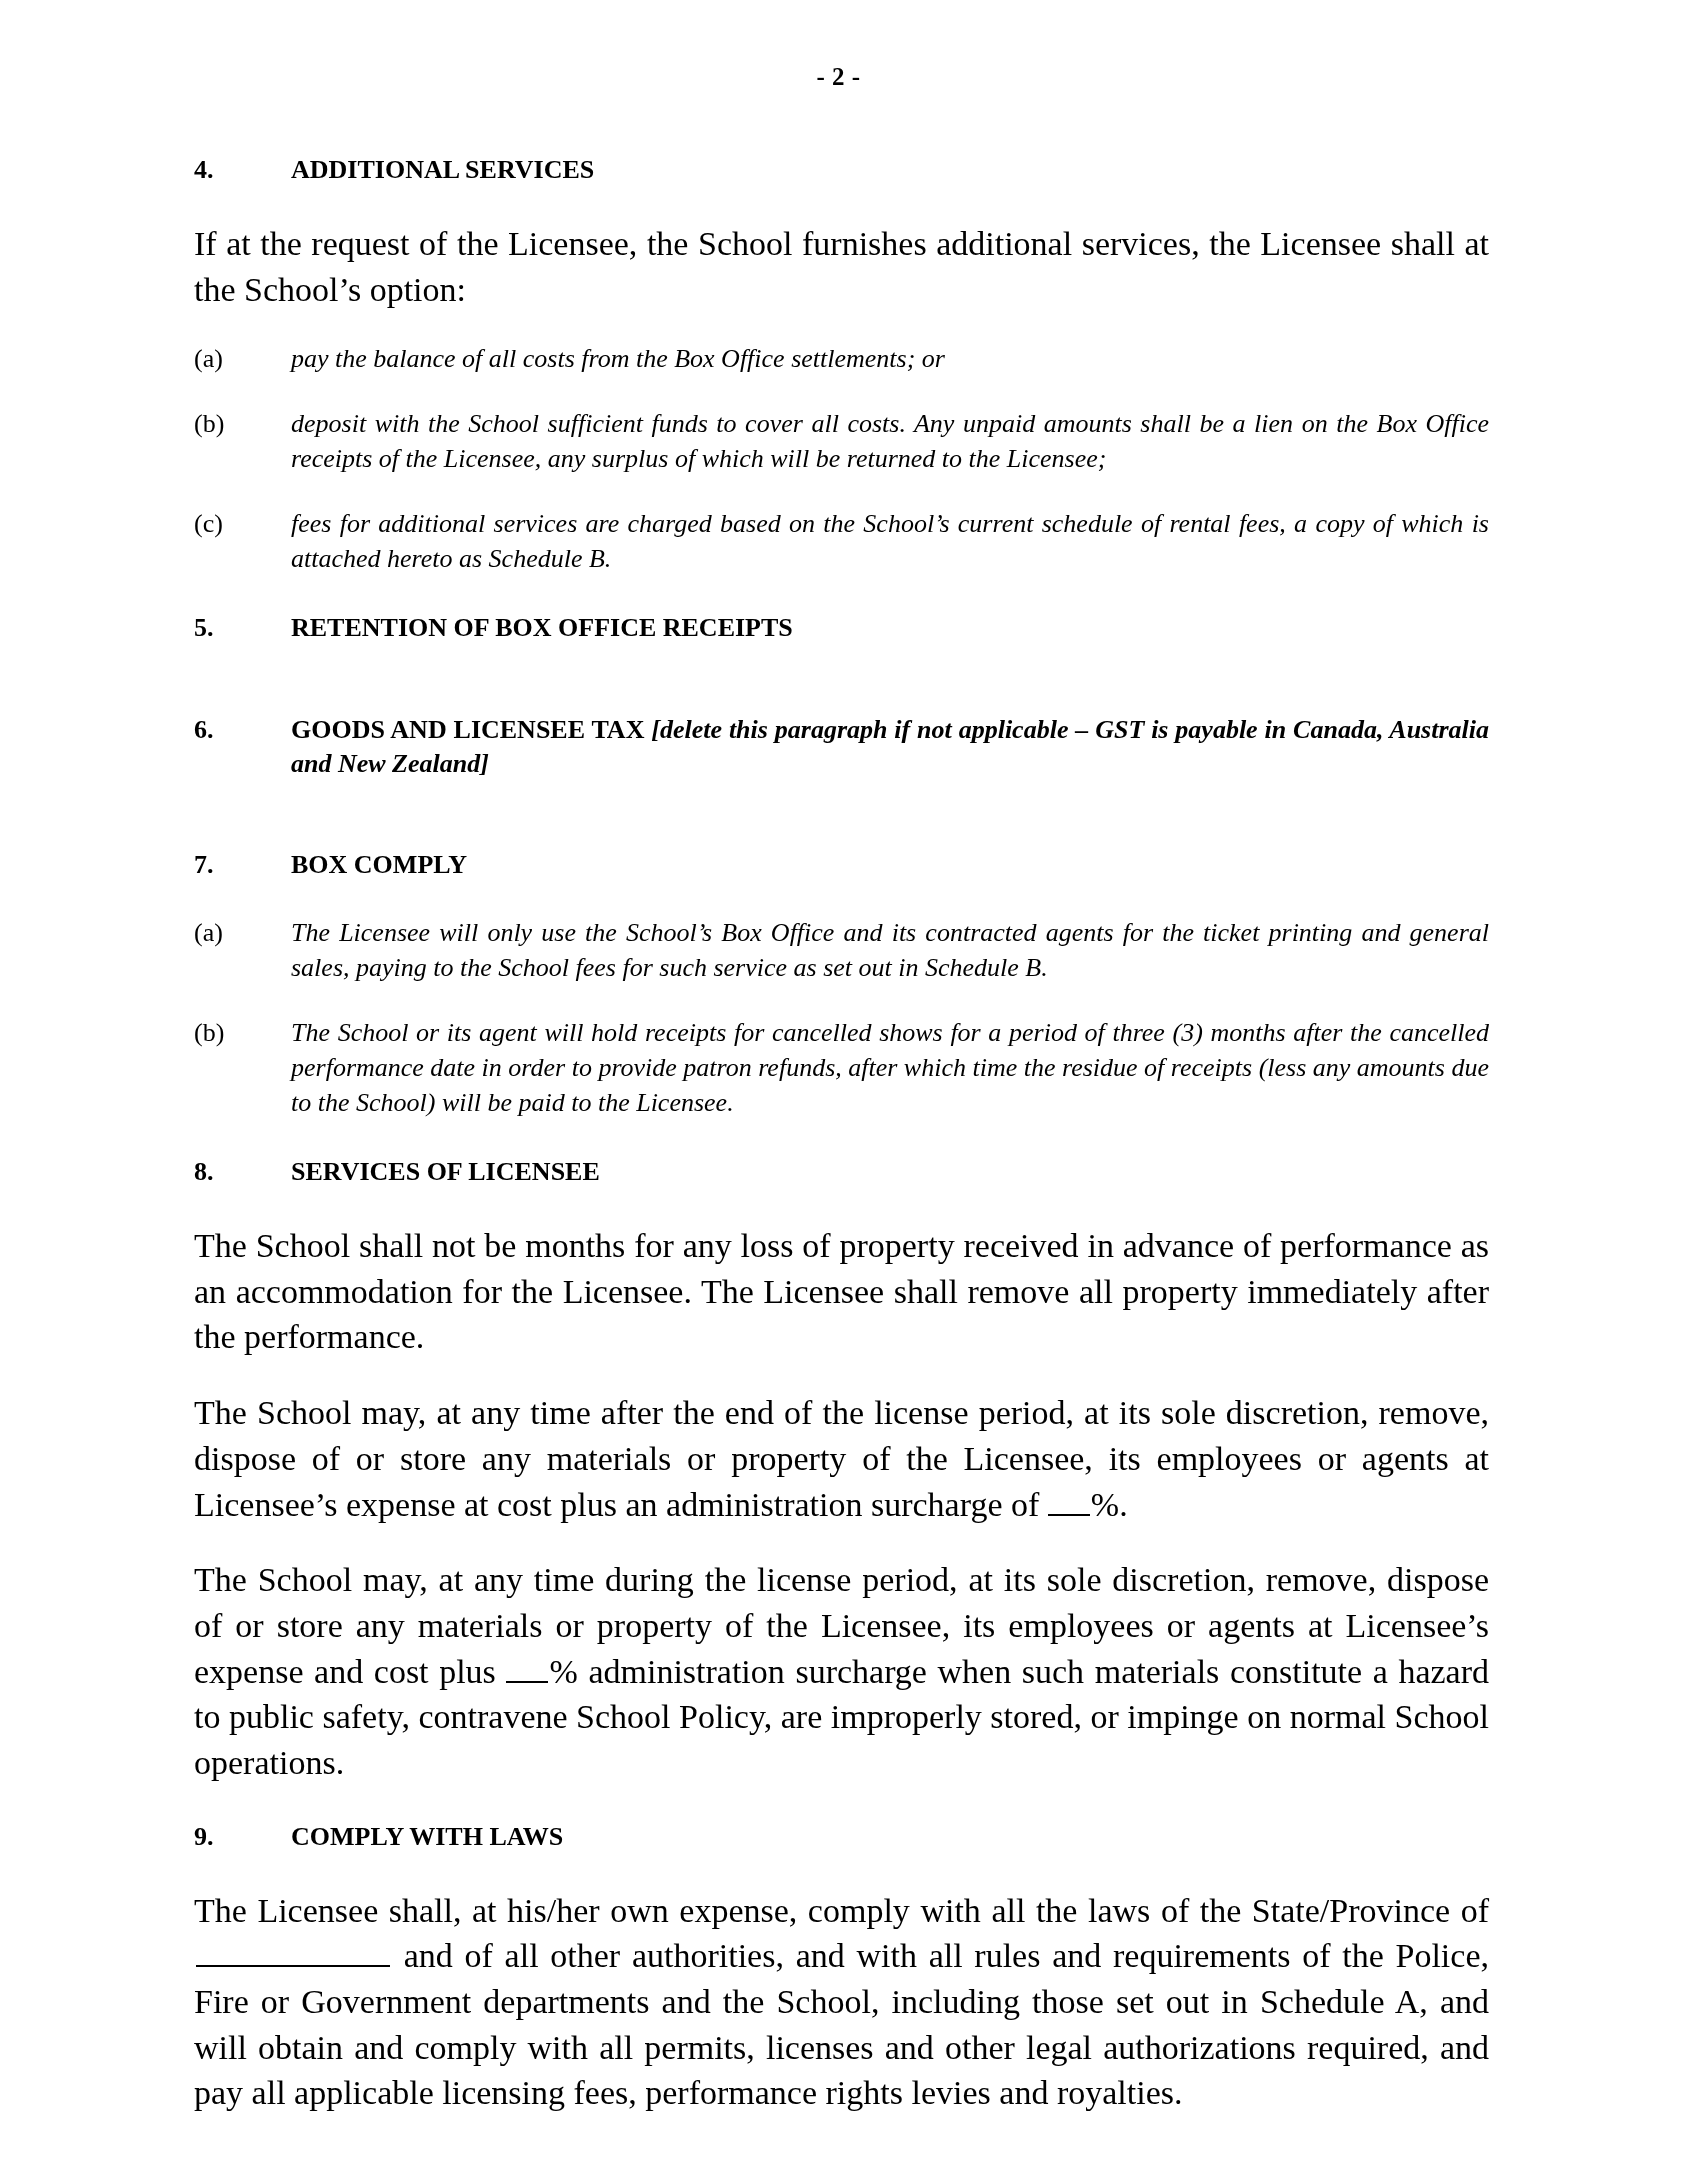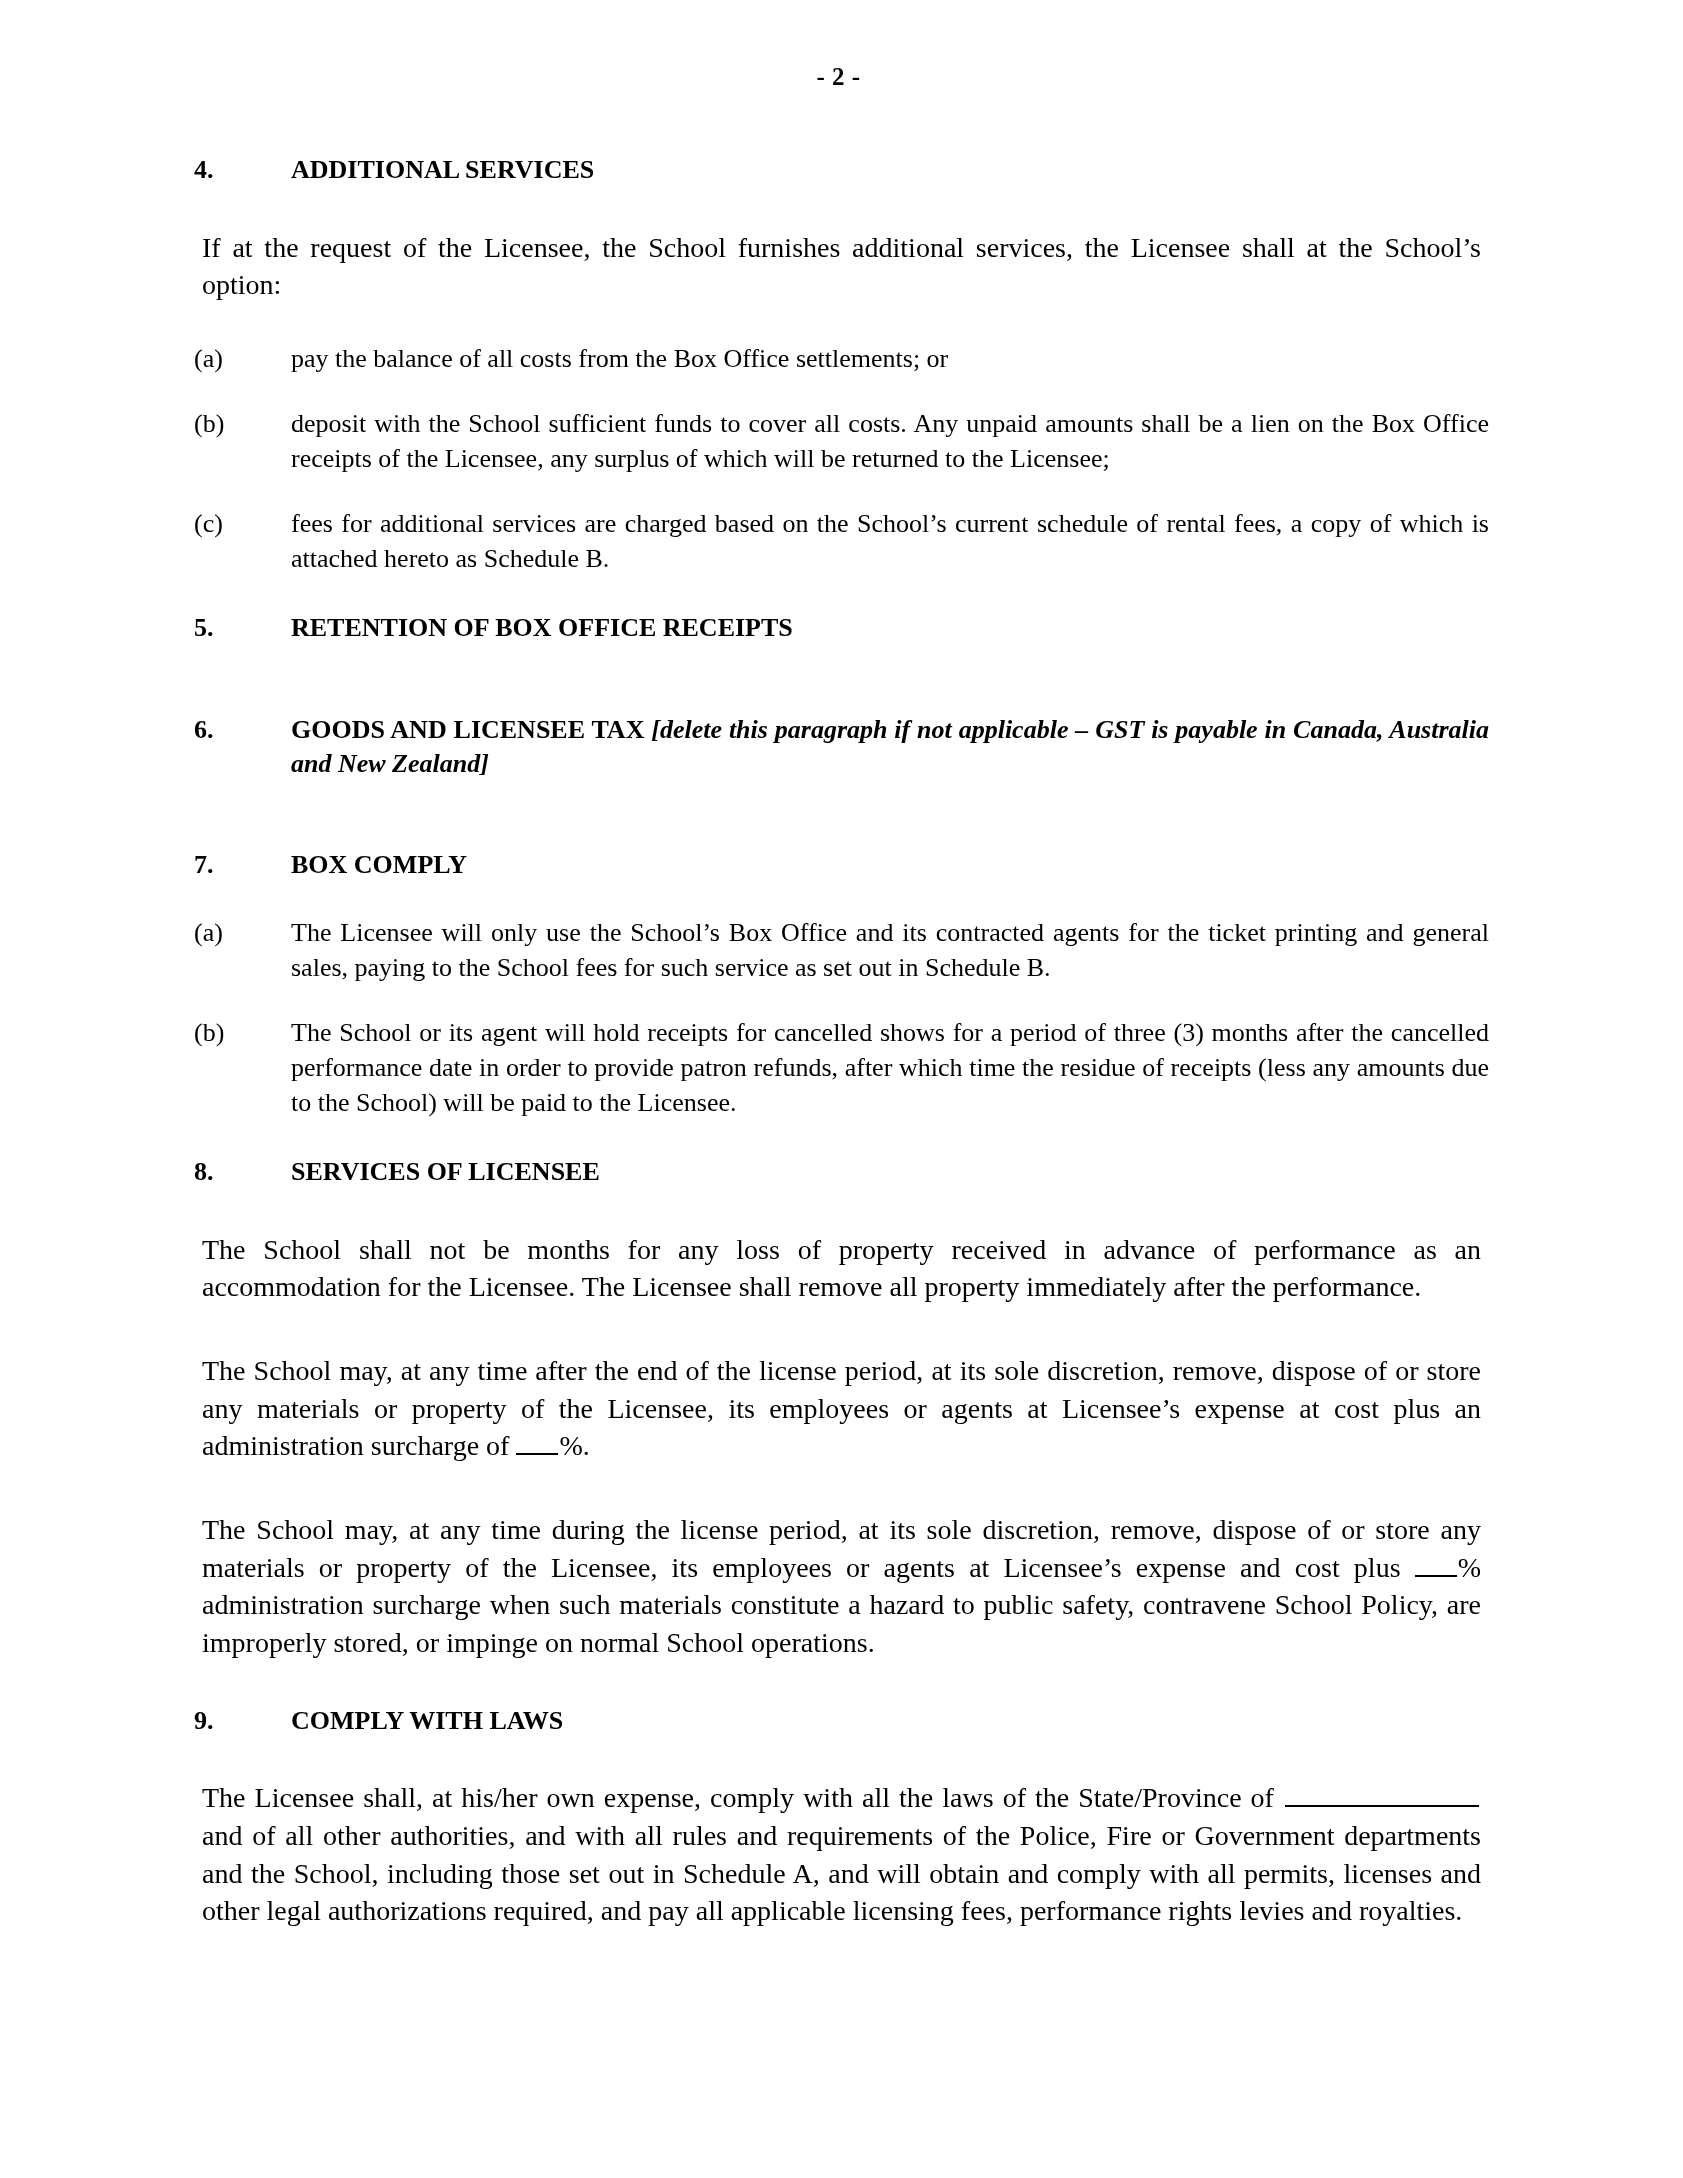--- a/index.html
+++ b/index.html
@@ -54,41 +54,42 @@
     flex: 1 1 auto;
     text-align: justify;
     text-justify: inter-word;
   }
   .section-title .note {
     font-style: italic;
     font-weight: bold;
   }
   
   .para {
-    font-size: 28px;
+    font-size: 34px;
     line-height: 1.345;
     text-align: justify;
     text-justify: inter-word;
-    margin: 8px;
+    margin: 0;
   }
   
   .item {
     display: flex;
     align-items: flex-start;
     font-size: 26px;
     line-height: 1.345;
   }
   .item-label {
     flex: 0 0 97px;
     width: 97px;
   }
   .item-body {
     flex: 1 1 auto;
     text-align: justify;
     text-justify: inter-word;
+    font-style: italic;
   }
   .gap-md  { height: 30px; }
   .gap-lg  { height: 34px; }
   .blank-line {
     display: inline-block;
     border-bottom: 2px solid #000;
     width: 194px;
     vertical-align: baseline;
     margin: 0 2px;
     height: 0.92em;

